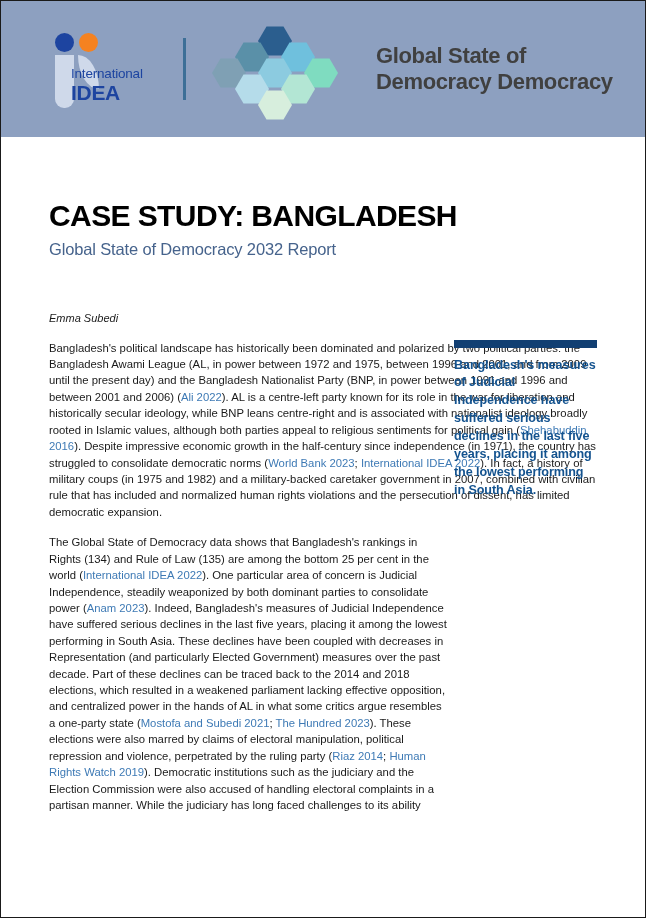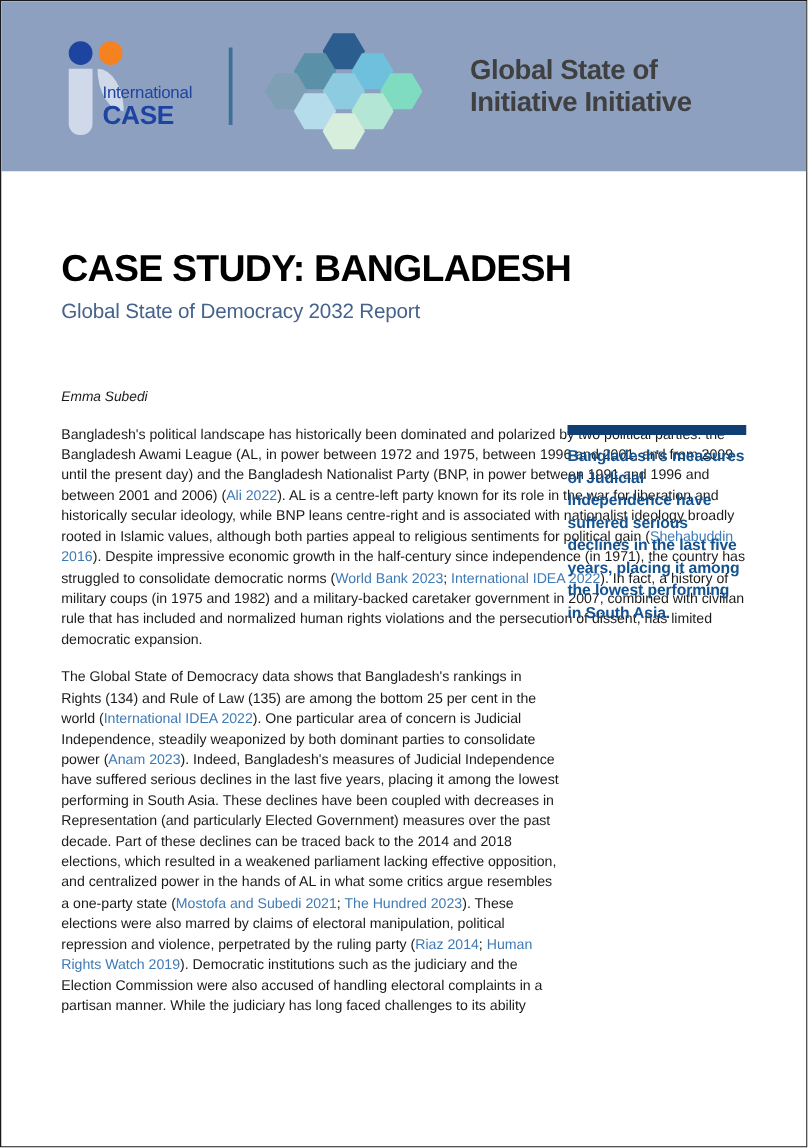--- a/index.html
+++ b/index.html
@@ -62,21 +62,21 @@
   }
   .idea-leaf {
     position: absolute;
     left: 29px; top: 27px;
     width: 21px; height: 34px;
     background: #cfd9ea;
     border-radius: 0 100% 0 100%;
   }
   .idea-wordmark {
     position: absolute;
-    left: 33px;
+    left: 22px;
     top: 39px;
     line-height: 1.0;
   }
   .idea-intl {
     font-size: 13.5px;
     color: #1d44a0;
     letter-spacing: -0.2px;
     display: block;
   }
   .idea-idea {
@@ -201,41 +201,41 @@
 
   <div class="header-band" style="background: rgb(141, 160, 192);">
 
     <div class="idea-logo">
       <span class="idea-dot-blue"></span>
       <span class="idea-dot-orange"></span>
       <span class="idea-stem"></span>
       <span class="idea-leaf"></span>
       <span class="idea-wordmark">
         <span class="idea-intl">International</span>
-        <span class="idea-idea">CASE</span>
+        <span class="idea-idea">IDEA</span>
       </span>
     </div>
 
     <div class="header-divider" style="background: rgb(61, 111, 151);"></div>
 
     <div class="hex-cluster">
         <span class="hex" style="background: rgb(43, 94, 142); left: 46px; top: 0px;"></span>
         <span class="hex" style="background: rgb(90, 144, 168); left: 23px; top: 16px;"></span>
         <span class="hex" style="background: rgb(111, 192, 221); left: 69px; top: 16px;"></span>
         <span class="hex" style="background: rgb(127, 160, 180); left: 0px; top: 32px;"></span>
         <span class="hex" style="background: rgb(140, 203, 224); left: 46px; top: 32px;"></span>
         <span class="hex" style="background: rgb(127, 220, 192); left: 92px; top: 32px;"></span>
         <span class="hex" style="background: rgb(181, 220, 234); left: 23px; top: 48px;"></span>
         <span class="hex" style="background: rgb(179, 230, 212); left: 69px; top: 48px;"></span>
         <span class="hex" style="background: rgb(215, 238, 221); left: 46px; top: 64px;"></span>
       </div>
 
     <div class="gsod-title">
       <div>Global State of</div>
-      <div>Initiative Initiative</div>
+      <div>Democracy Democracy</div>
     </div>
   </div>
 
   <div class="doc-body">
 
     <div class="title-block">
       <h1 class="doc-title">CASE STUDY: BANGLADESH</h1>
       <p class="doc-subtitle">Global State of Democracy 2032 Report</p>
     </div>
 

